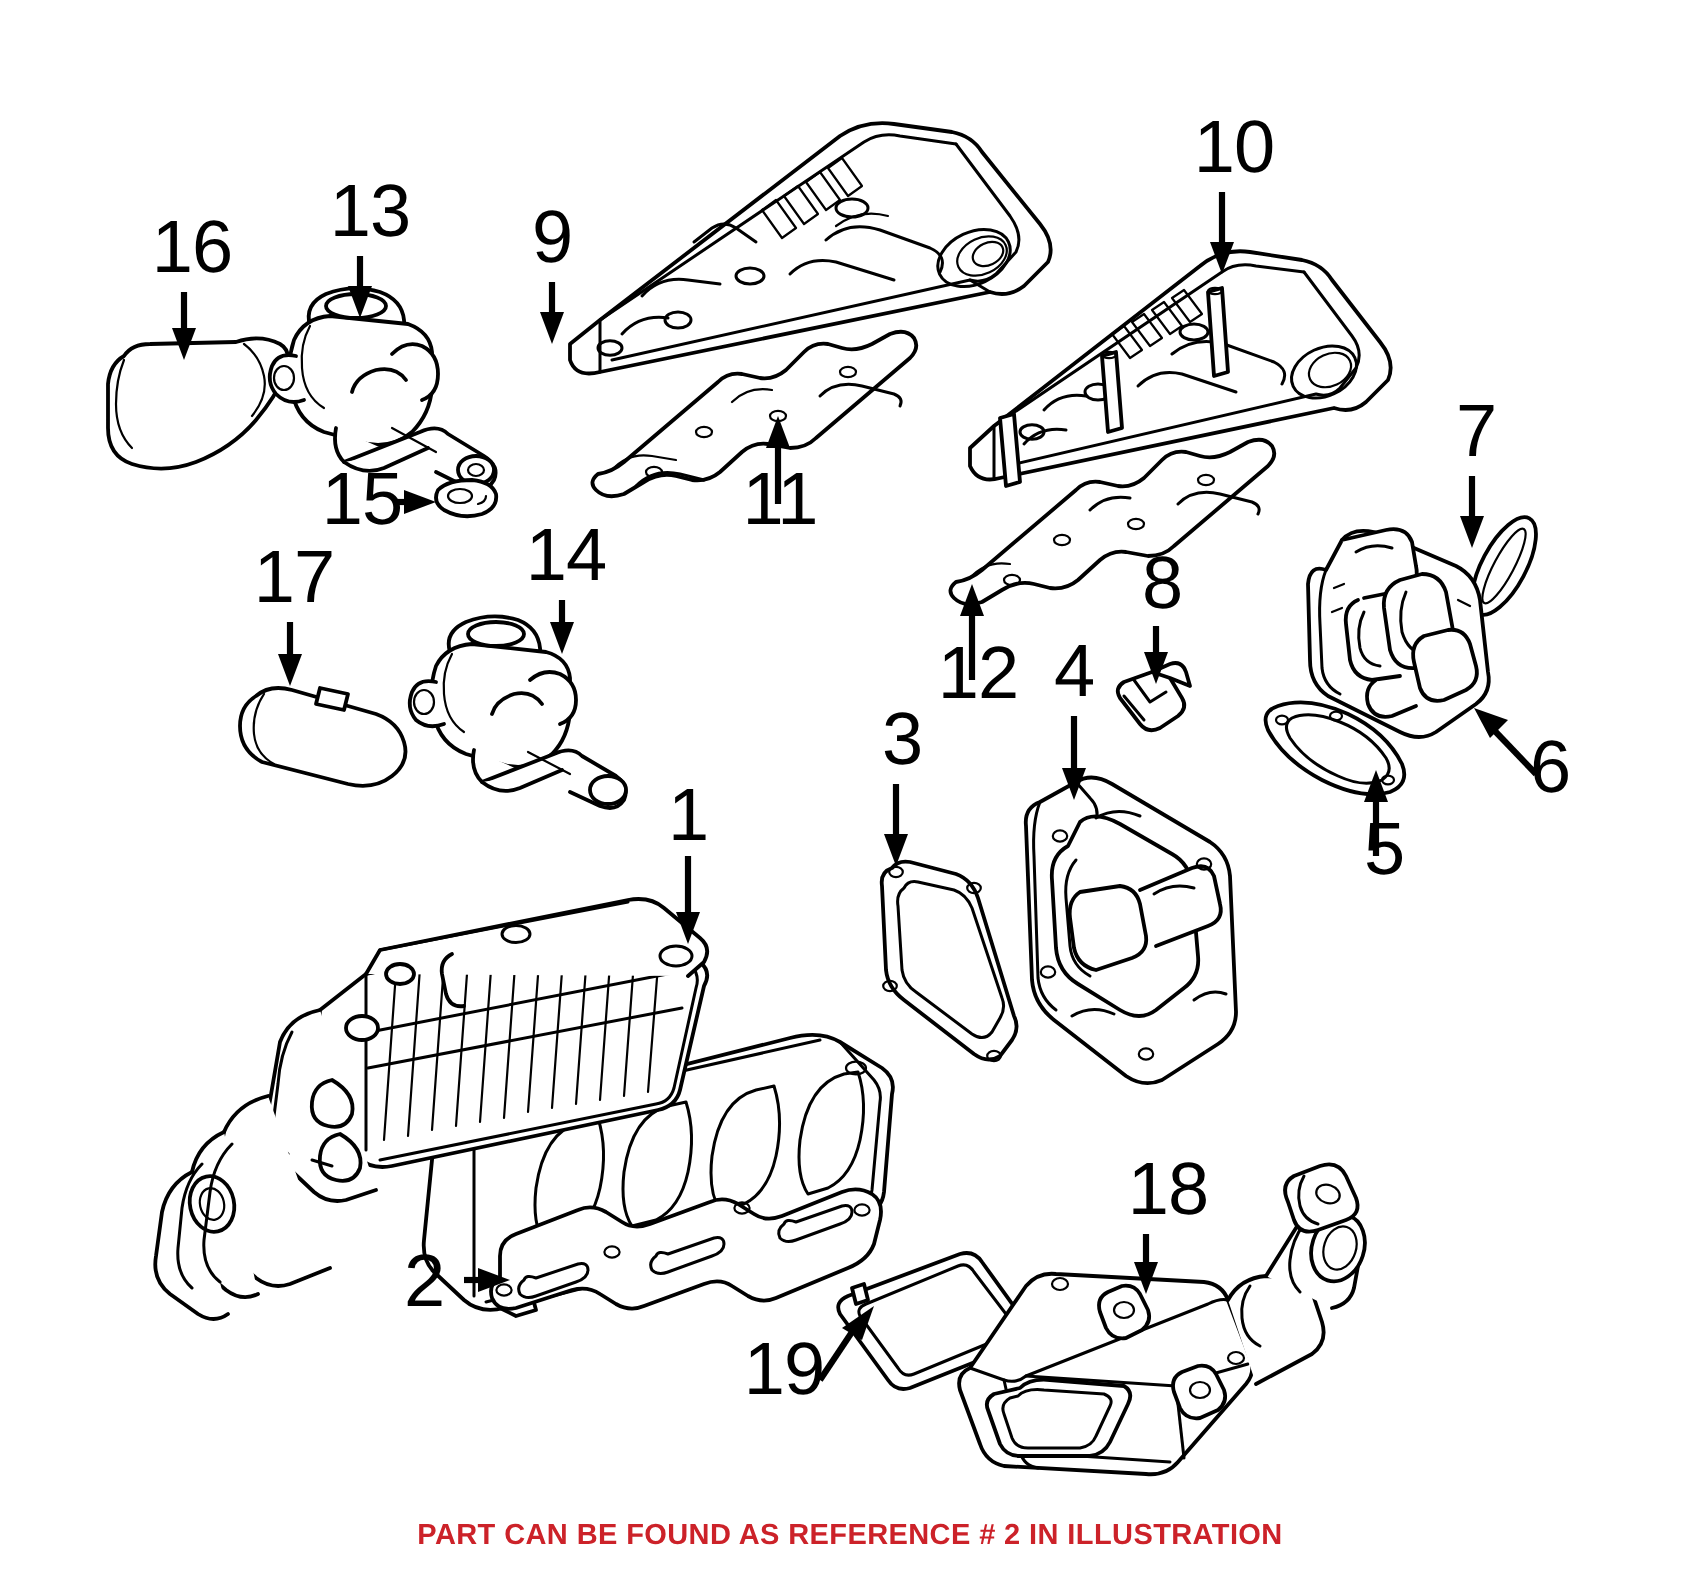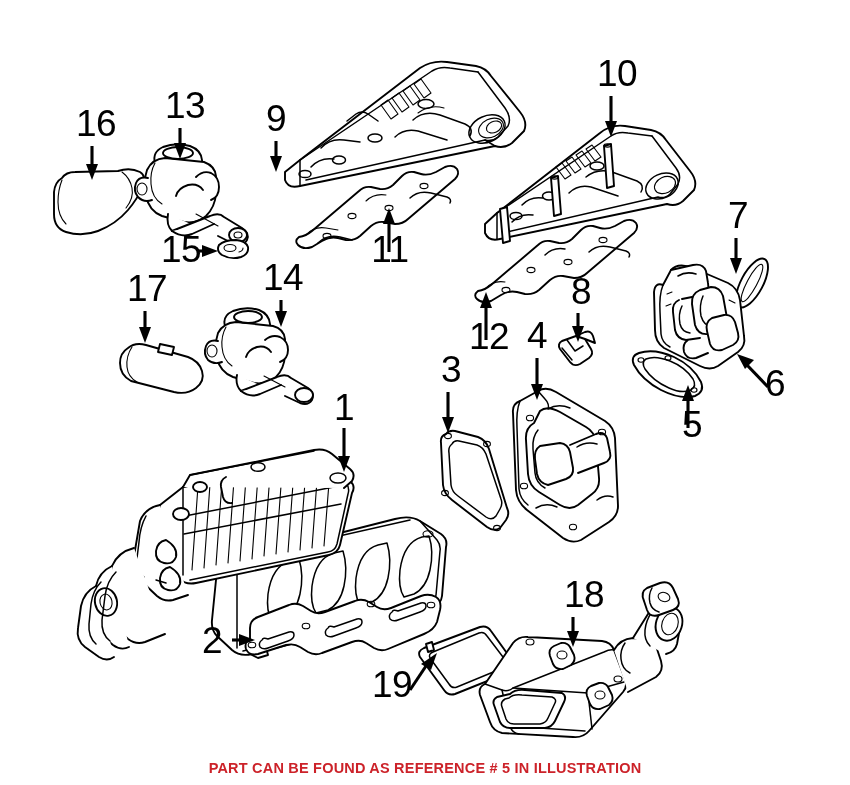--- a/index.html
+++ b/index.html
@@ -460,15 +460,15 @@
       <text class="callout-num" x="283" y="290" text-anchor="middle">14</text>
       <text class="callout-num" x="181" y="262" text-anchor="middle">15</text>
       <text class="callout-num" x="96" y="136" text-anchor="middle">16</text>
       <text class="callout-num" x="147" y="301" text-anchor="middle">17</text>
       <text class="callout-num" x="584" y="607" text-anchor="middle">18</text>
       <text class="callout-num" x="392" y="697" text-anchor="middle">19</text>
     </g>
 
   </svg>
 
-  <div id="caption">PART CAN BE FOUND AS REFERENCE # 5 IN ILLUSTRATION</div>
+  <div id="caption">PART CAN BE FOUND AS REFERENCE # 2 IN ILLUSTRATION</div>
 
 </div>
 
 </body></html>

